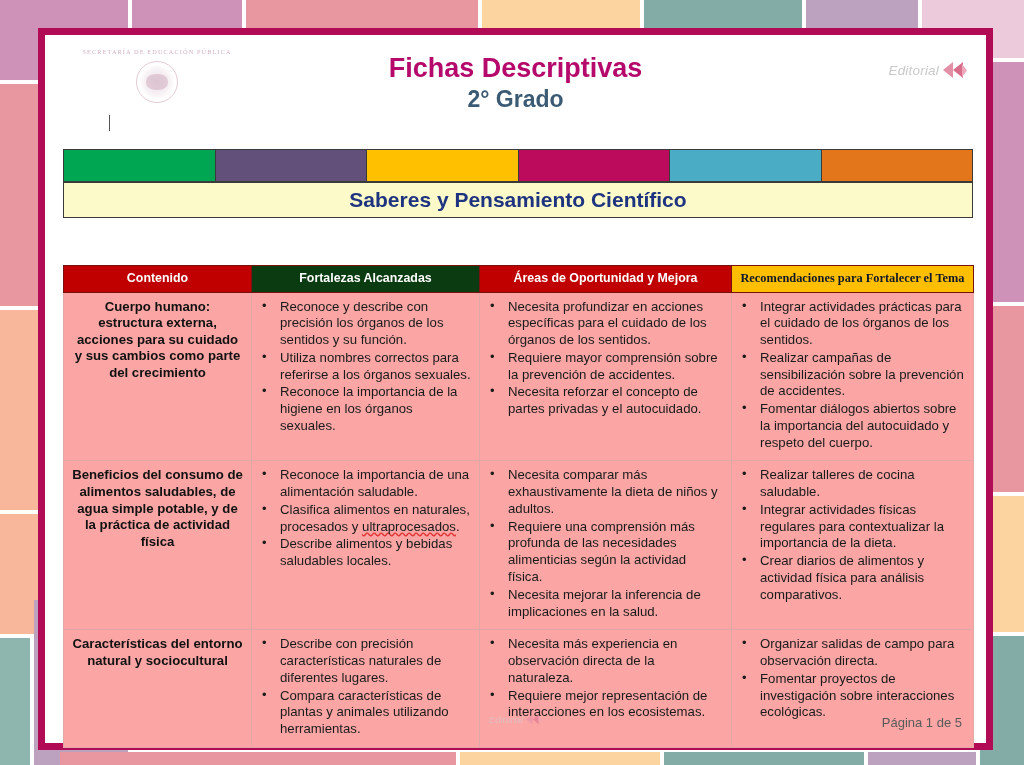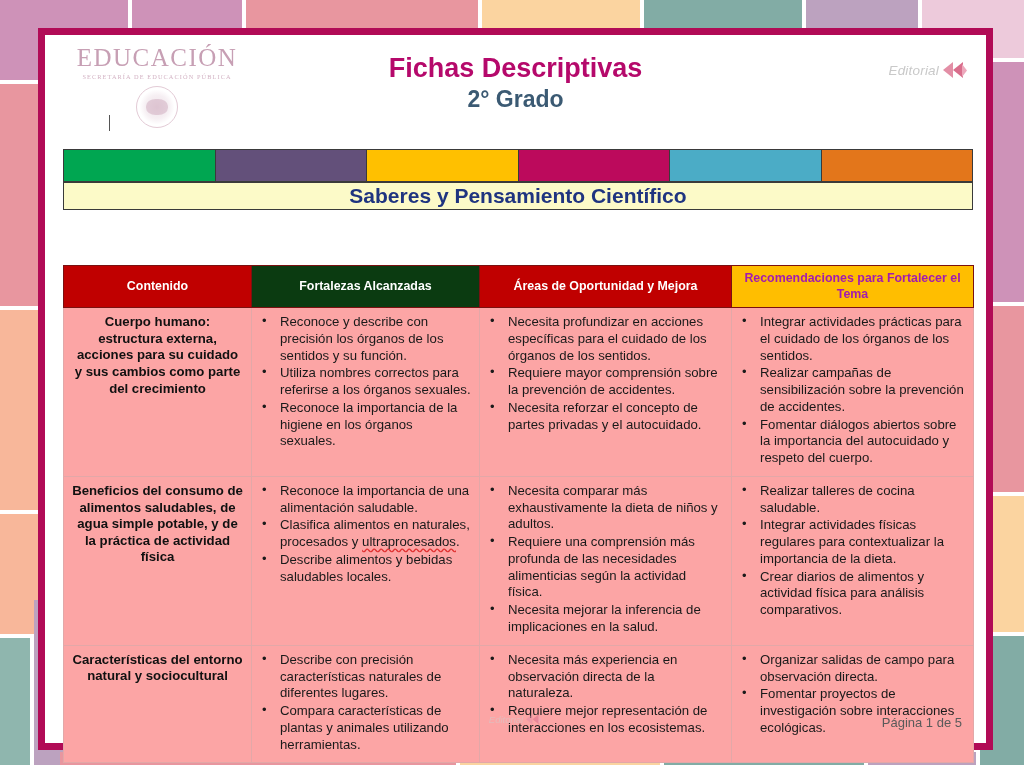--- a/index.html
+++ b/index.html
@@ -145,21 +145,21 @@
   }
   #color-strip .seg { flex: 1 1 0; border-right: 1px solid #3a3a3a; }
   #color-strip .seg:last-child { border-right: none; }
 
   
   #subject-banner {
     position: absolute;
     left: 18px;
     top: 147px;
     width: 910px;
-    height: 28px;
+    height: 36px;
     background: #FCFAC8;
     border: 1px solid #3a3a3a;
     display: flex;
     align-items: center;
     justify-content: center;
   }
   #subject-banner .txt {
     font-size: 21px;
     font-weight: bold;
     color: #1F3480;
@@ -185,21 +185,21 @@
     font-weight: bold;
     padding: 5px 4px;
     text-align: center;
     vertical-align: middle;
     line-height: 1.25;
     border: 1px solid #7a1111;
   }
   th.h-contenido { background: #C00000; color: #ffffff; }
   th.h-fortalezas { background: #0B3B11; color: #ffffff; border-color: #0B3B11; }
   th.h-areas { background: #C00000; color: #ffffff; }
-  th.h-recom { background: #FFBE00; color: #a21caf; border-color: #C58A00; }
+  th.h-recom { background: #FFBE00; color: #0f172a; border-color: #C58A00; font-family: Liberation Serif, serif; }
 
   #grade-table td {
     background: #fca5a5;
     border: 1px solid #E2A8A8;
     vertical-align: top;
     padding: 6px 8px 8px 8px;
   }
   td.col-contenido {
     text-align: center;
     font-size: 13.2px;
@@ -289,21 +289,20 @@
     <div class="tile" style="left: 664px; top: 752px; width: 200px; height: 13px; background: rgb(130, 172, 165);"></div>
     <div class="tile" style="left: 868px; top: 752px; width: 108px; height: 13px; background: rgb(188, 162, 191);"></div>
   </div>
 
 <div id="page-frame">
   <div id="page-inner">
 
     <div id="header">
 
       <div id="sep-logo">
-        <div id="sep-wordmark">EDUCACIÓN</div>
         <div id="sep-subtitle">SECRETARÍA DE EDUCACIÓN PÚBLICA</div>
         <div id="sep-seal"></div>
       </div>
       <div id="text-caret"></div>
 
       <div id="title-block">
         <div id="main-title">Fichas Descriptivas</div>
         <div id="sub-title">2° Grado</div>
       </div>
 

